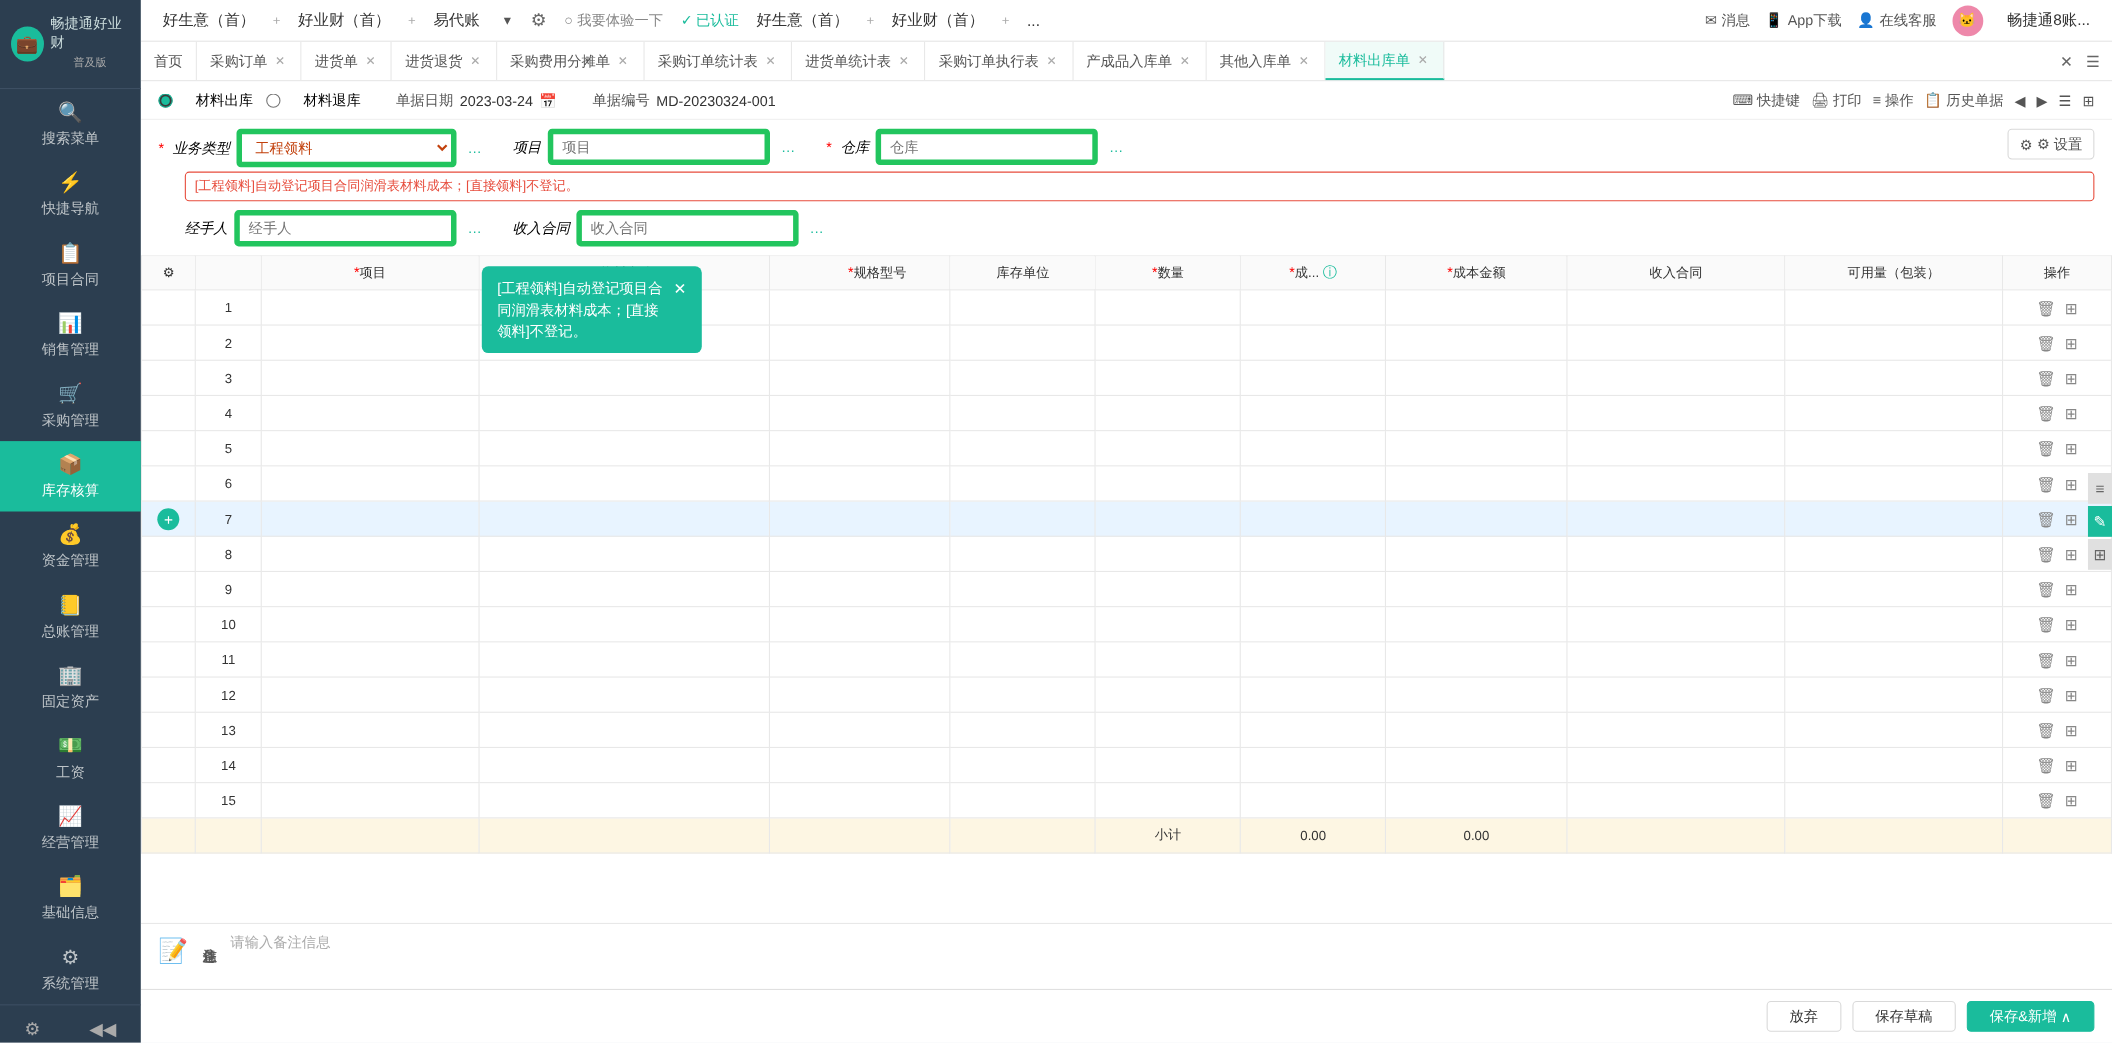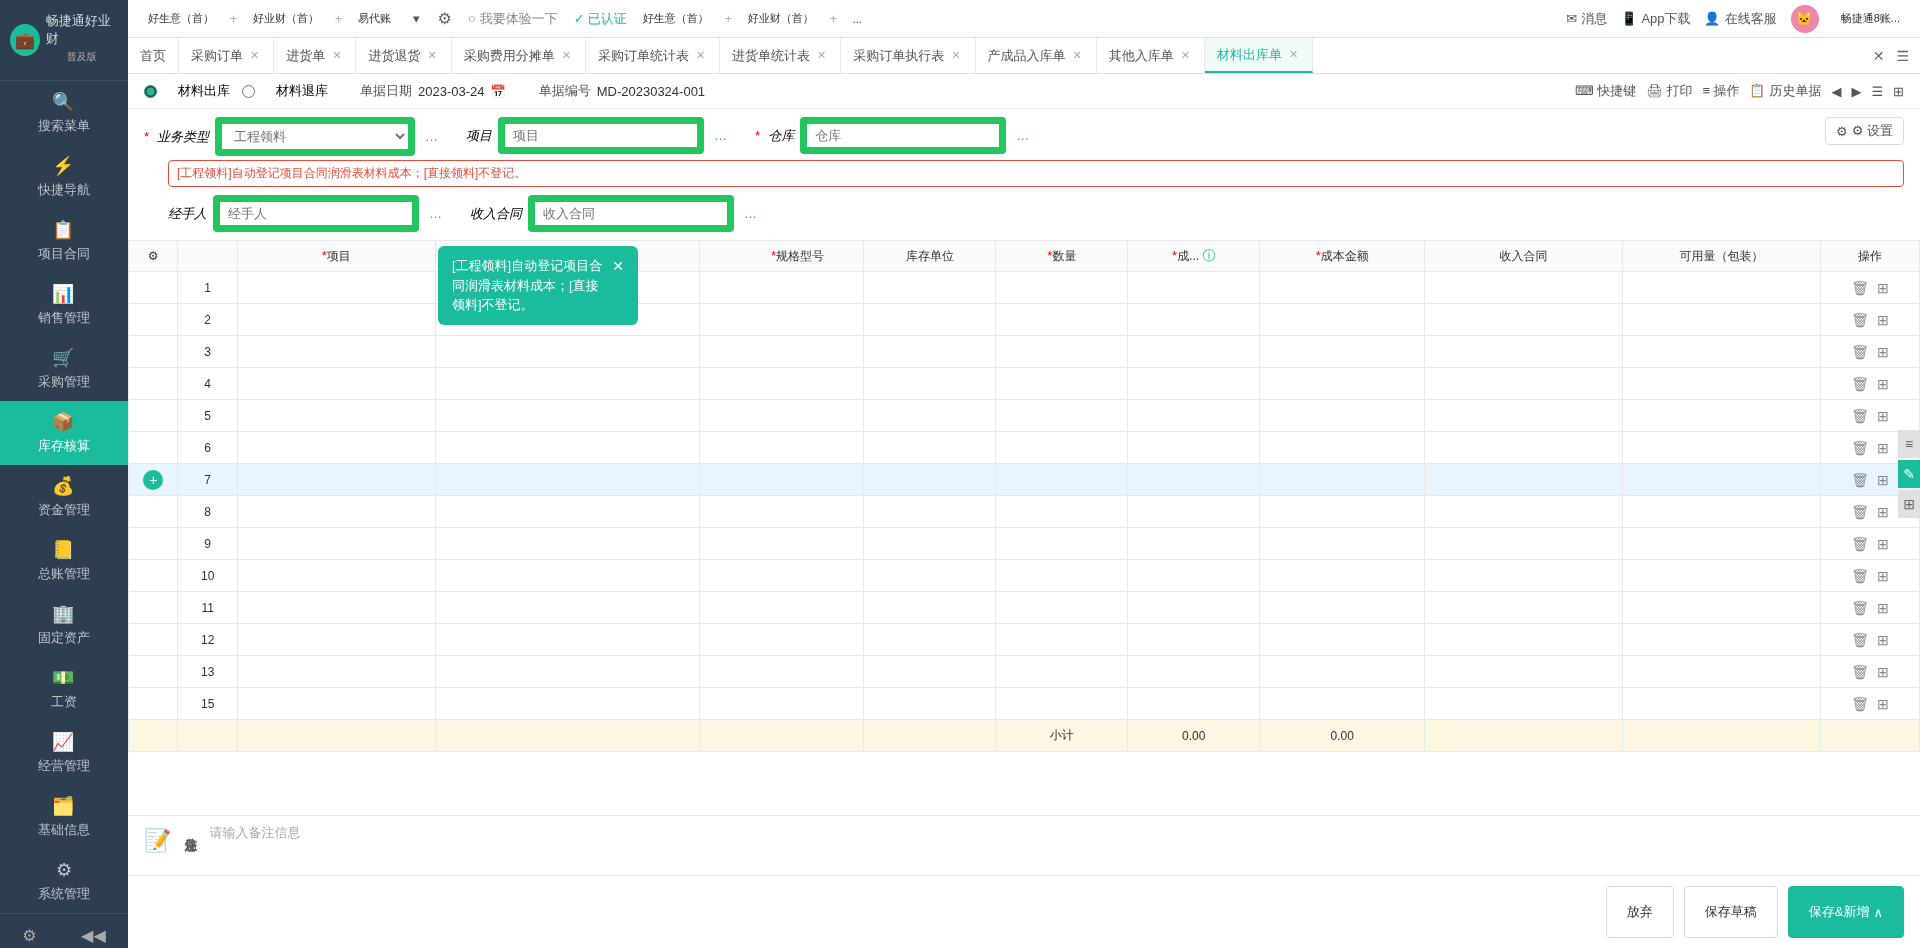--- a/index.html
+++ b/index.html
@@ -14,21 +14,21 @@
     .sidebar-item.active { background: #1abc9c; color: #fff; }
     .sidebar-item .si-icon { font-size: 18px; }
     .sidebar-bottom { margin-top: auto; display: flex; justify-content: space-around; padding: 8px 0; border-top: 1px solid #3d4f63; }
     .sidebar-bottom-btn { color: #aaa; cursor: pointer; font-size: 16px; padding: 4px; }
 
     
     .main { flex: 1; display: flex; flex-direction: column; overflow: hidden; }
 
     
     .topbar { background: #fff; border-bottom: 1px solid #e0e0e0; padding: 0 12px; display: flex; align-items: center; gap: 8px; height: 38px; flex-shrink: 0; }
-    .topbar-item { padding: 4px 8px; cursor: pointer; color: #333; font-size: 11px; white-space: nowrap; }
+    .topbar-item { padding: 4px 8px; cursor: pointer; color: #333; font-size: 14px; white-space: nowrap; }
     .topbar-sep { color: #aaa; font-size: 12px; }
     .topbar-more { padding: 4px 6px; cursor: pointer; color: #555; }
     .topbar-settings { margin-left: 4px; cursor: pointer; color: #666; font-size: 16px; }
     .topbar-trial { display: flex; align-items: center; gap: 4px; cursor: pointer; color: #888; margin-left: 8px; }
     .topbar-verified { color: #1abc9c; cursor: pointer; display: flex; align-items: center; gap: 3px; margin-left: 8px; }
     .topbar-right { margin-left: auto; display: flex; align-items: center; gap: 14px; }
     .topbar-right-item { display: flex; align-items: center; gap: 4px; cursor: pointer; color: #555; font-size: 13px; }
     .topbar-avatar { width: 28px; height: 28px; background: #e8a; border-radius: 50%; display: flex; align-items: center; justify-content: center; font-size: 12px; color: #fff; }
 
     
@@ -55,21 +55,21 @@
     .docnum-label { color: #555; }
     .docnum-value { color: #333; }
     .subtab-actions { margin-left: auto; display: flex; align-items: center; gap: 10px; }
     .subtab-action-btn { cursor: pointer; color: #555; display: flex; align-items: center; gap: 3px; font-size: 13px; }
 
     
     .form-row { display: flex; align-items: flex-start; padding: 8px 16px; gap: 24px; flex-shrink: 0; position: relative; }
     .form-group { display: flex; align-items: center; gap: 6px; }
     .form-label { color: #000000; white-space: nowrap; font-style: italic; }
     .form-required { color: #f00; margin-right: 2px; }
-    .form-input { border: 7px solid #22c55e; border-radius: 4px; padding: 4px 8px; min-width: 140px; color: #737373; background: #fff; }
+    .form-input { border: 5px solid #22c55e; border-radius: 4px; padding: 4px 8px; min-width: 140px; color: #c2410c; background: #fff; }
     .form-input-wide { min-width: 200px; }
     .form-dots { color: #1abc9c; cursor: pointer; padding: 4px; }
     .form-warning-block { background: #fff; border: 1px solid #e74c3c; border-radius: 4px; padding: 4px 8px; color: #e74c3c; font-size: 12px; margin-top: 2px; }
 
     
     .tooltip-popup { position: absolute; left: 310px; top: 55px; background: #1abc9c; color: #fff; border-radius: 6px; padding: 10px 14px; font-size: 13px; width: 200px; z-index: 100; line-height: 1.5; }
     .tooltip-close { float: right; cursor: pointer; font-size: 14px; margin-left: 8px; }
 
     
     .settings-btn { margin-left: auto; border: 1px solid #d9d9d9; border-radius: 4px; padding: 4px 10px; cursor: pointer; color: #555; display: flex; align-items: center; gap: 4px; font-size: 13px; }
@@ -92,21 +92,21 @@
     .th-settings { background: #fafafa; border: 1px solid #e8e8e8; padding: 4px; text-align: center; width: 30px; position: sticky; top: 0; z-index: 2; cursor: pointer; }
 
     
     .notes-area { border-top: 1px solid #e8e8e8; padding: 8px 16px; display: flex; align-items: flex-start; gap: 10px; background: #fff; flex-shrink: 0; min-height: 60px; }
     .notes-icon { color: #1abc9c; font-size: 22px; margin-top: 4px; }
     .notes-label { color: #555; font-size: 13px; writing-mode: vertical-rl; white-space: nowrap; margin-top: 4px; }
     .notes-input { flex: 1; border: none; outline: none; color: #aaa; font-size: 13px; resize: none; background: transparent; }
 
     
     .footer { background: #fff; border-top: 1px solid #e0e0e0; padding: 10px 16px; display: flex; align-items: center; justify-content: flex-end; gap: 10px; flex-shrink: 0; }
-    .footer-btn { padding: 16px 20px; border-radius: 4px; cursor: pointer; font-size: 13px; border: 1px solid; }
+    .footer-btn { padding: 4px 20px; border-radius: 4px; cursor: pointer; font-size: 13px; border: 1px solid; }
     .btn-discard { border-color: #d9d9d9; background: #fff; color: #333; }
     .btn-draft { border-color: #d9d9d9; background: #fff; color: #333; }
     .btn-save { background: #1abc9c; border-color: #1abc9c; color: #fff; display: flex; align-items: center; gap: 4px; }
 
     
     .right-mini { position: fixed; right: 0; top: 50%; transform: translateY(-50%); display: flex; flex-direction: column; gap: 2px; z-index: 50; }
     .right-mini-btn { width: 22px; background: #e0e0e0; padding: 6px 3px; cursor: pointer; text-align: center; font-size: 14px; color: #666; }
     .right-mini-btn.active { background: #1abc9c; color: #fff; }
 
     
@@ -655,20 +655,41 @@
       <div class="action-btns">
         <span class="action-btn">🗑</span>
         <span class="action-btn">⊞</span>
       </div>
     </td>
   </tr>
             <tr>
     <td class="row-num">
       
     </td>
+    <td class="row-num">14</td>
+    <td></td>
+    <td></td>
+    <td></td>
+    <td></td>
+    <td></td>
+    <td></td>
+    <td></td>
+    <td></td>
+    <td></td>
+    <td class="col-action">
+      <div class="action-btns">
+        <span class="action-btn">🗑</span>
+        <span class="action-btn">⊞</span>
+      </div>
+    </td>
+  </tr>
+            <tr>
+    <td class="row-num">
+      
+    </td>
     <td class="row-num">15</td>
     <td></td>
     <td></td>
     <td></td>
     <td></td>
     <td></td>
     <td></td>
     <td></td>
     <td></td>
     <td></td>

